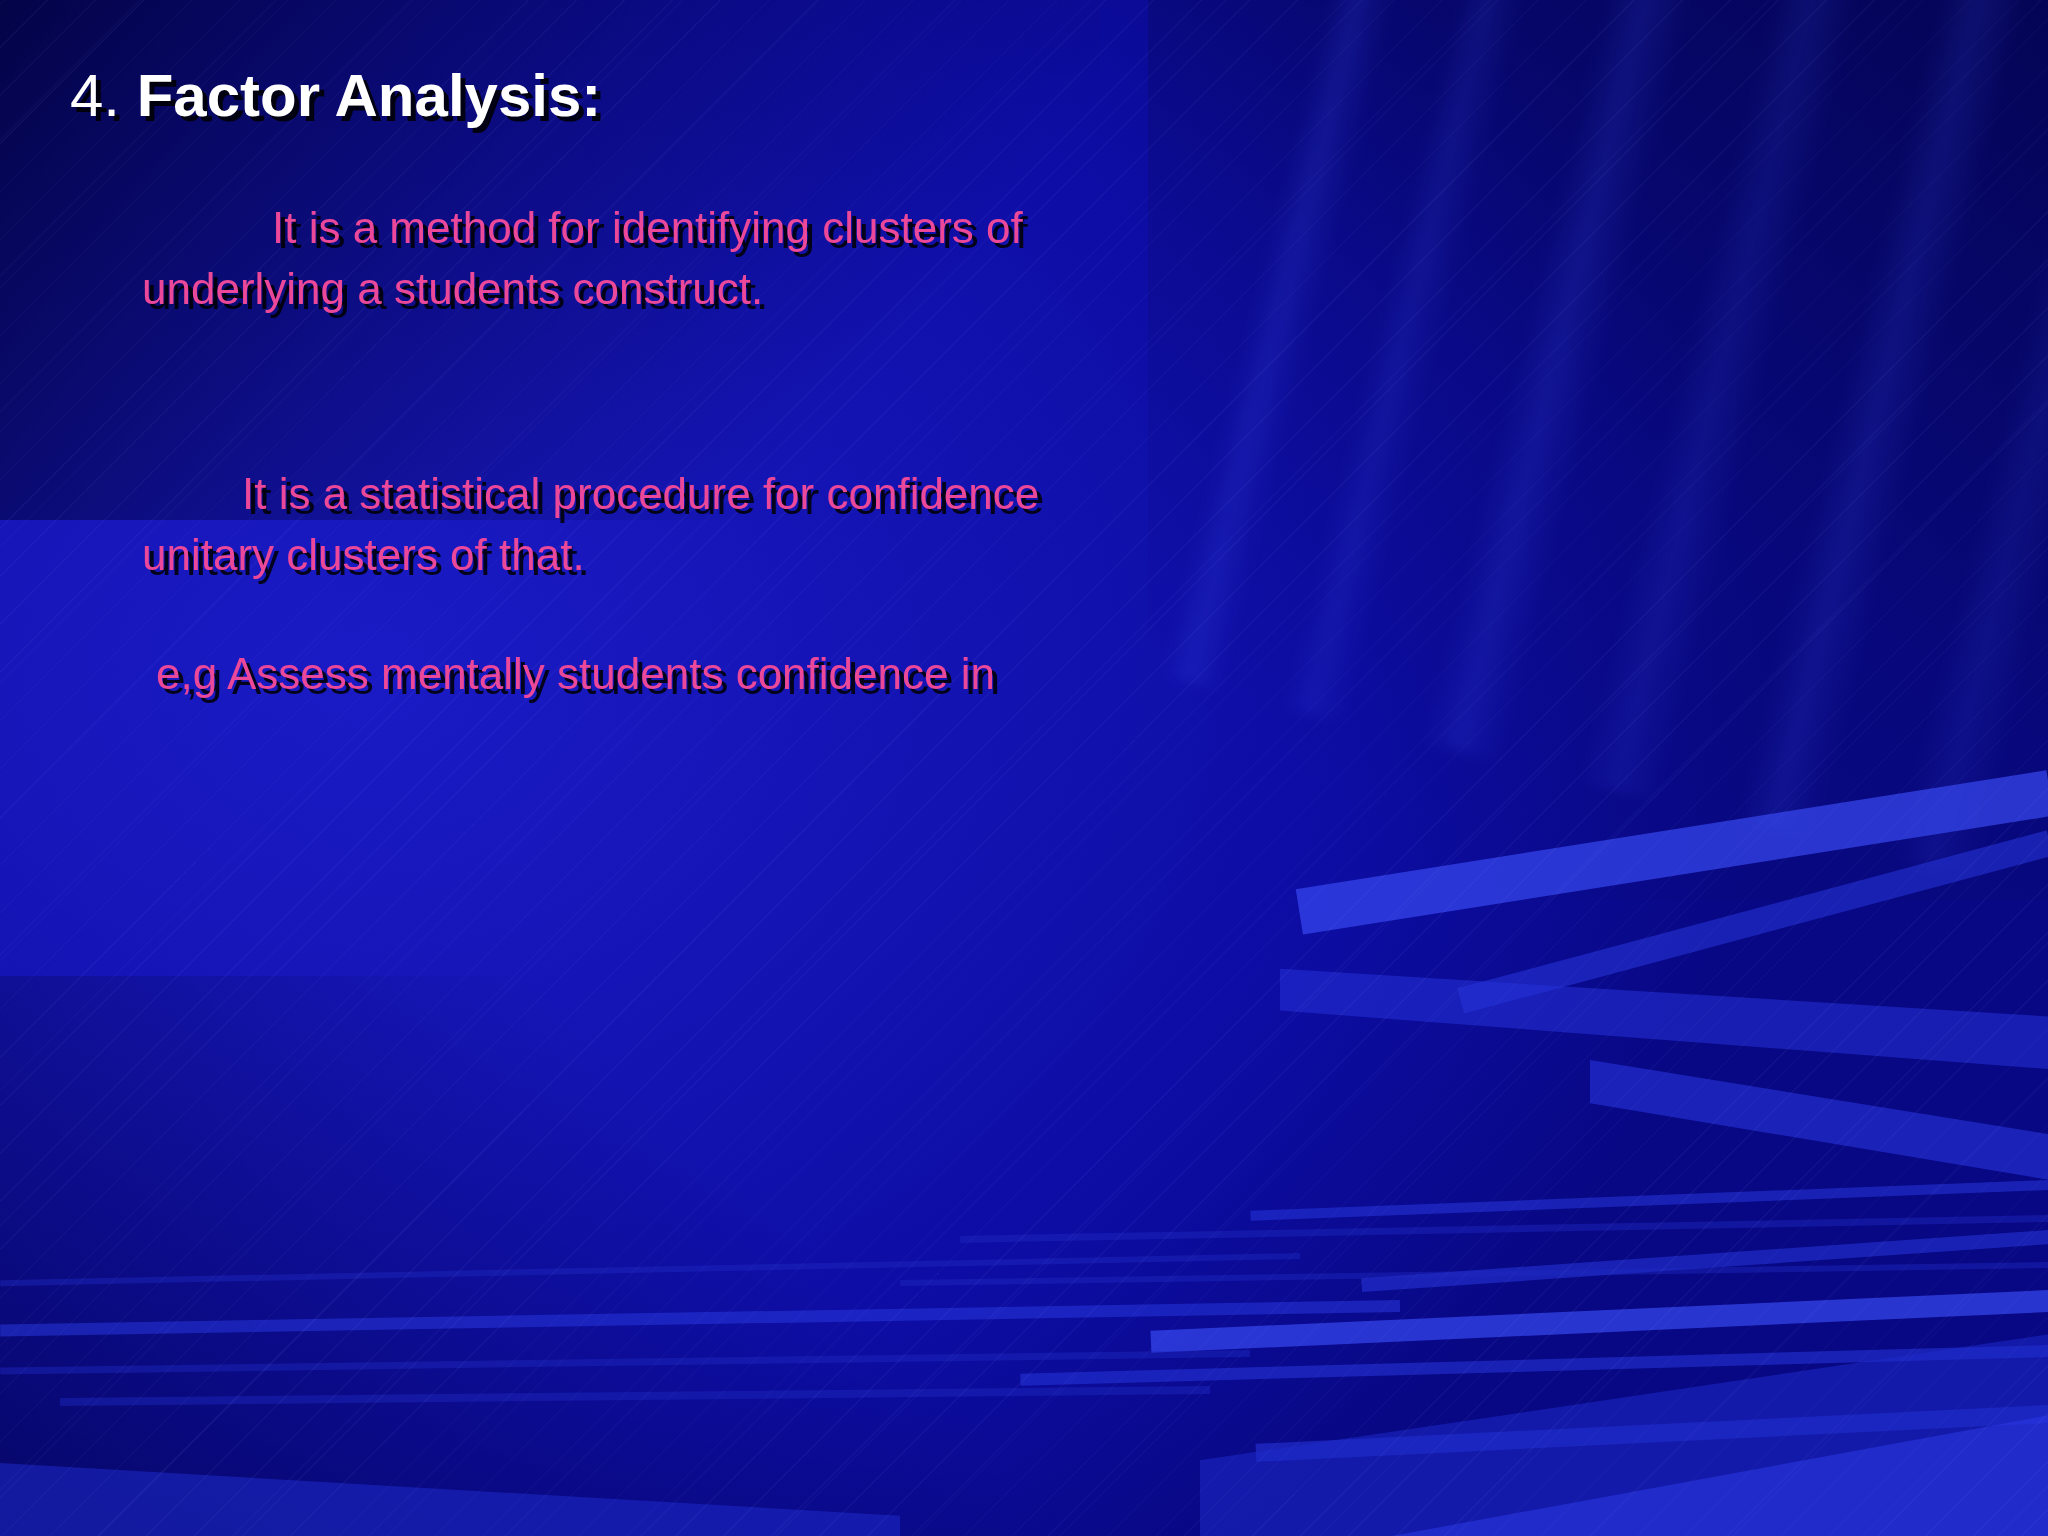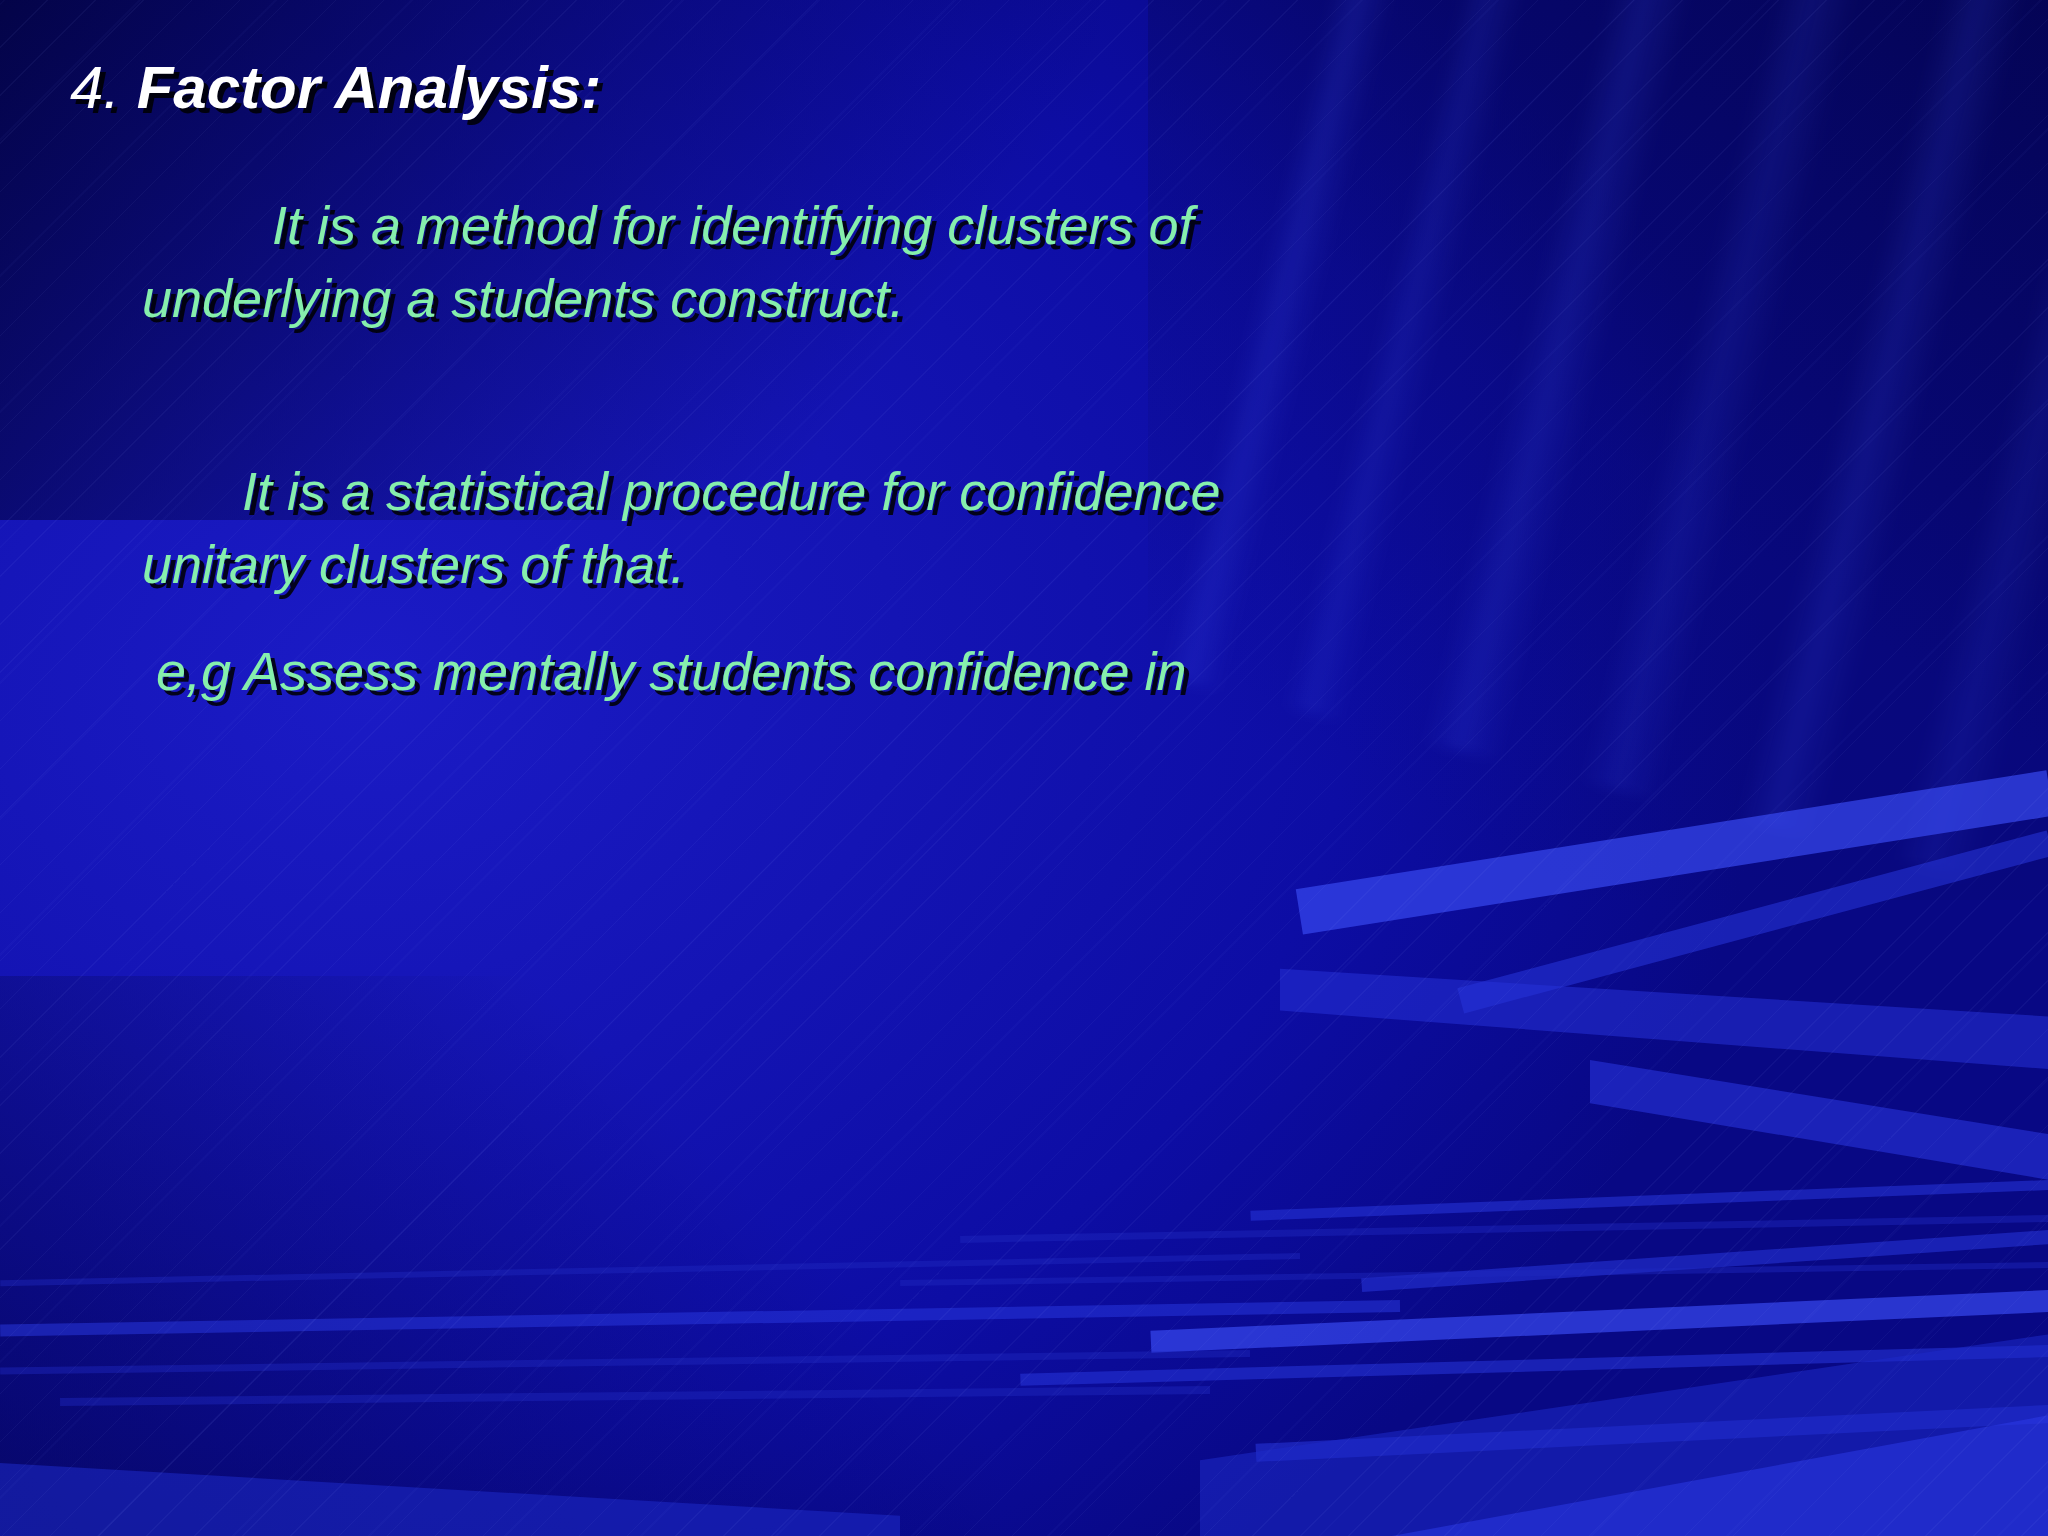--- a/index.html
+++ b/index.html
@@ -96,44 +96,43 @@
   .wedge {
     position: absolute;
     background: rgba(38,50,215,0.55);
   }
   .wedge.b2 { background: rgba(30,42,200,0.55); }
   .wedge.b3 { background: rgba(46,60,235,0.50); }
 
   
   .content {
     position: absolute;
-    left: 0; top: 8px;
+    left: 0; top: 16px;
     width: 2048px;
     height: 1344px;
-    font-style: italic;
   }
   .title {
     position: absolute;
     left: 70px;
     top: 48px;
     font-size: 60px;
     line-height: 1.05;
     color: #ffffff;
     text-shadow: 5px 5px 0 rgba(0,0,0,0.85);
     white-space: nowrap;
   }
   .title .num { font-weight: 400; }
   .title .strong { font-weight: bold; }
 
   .body-block {
     position: absolute;
     left: 142px;
     width: 1800px;
-    color: #86efac;
-    font-size: 54px;
+    color: #ec4899;
+    font-size: 44px;
     line-height: 1.16;
     text-shadow: 5px 5px 0 rgba(0,0,0,0.85);
   }
   .para {
     margin: 0 0 10px 0;
   }
   .para .indent { display: inline-block; width: 130px; }
   .para .indent-sm { display: inline-block; width: 100px; }
   .para .indent-xs { display: inline-block; width: 14px; }
 

